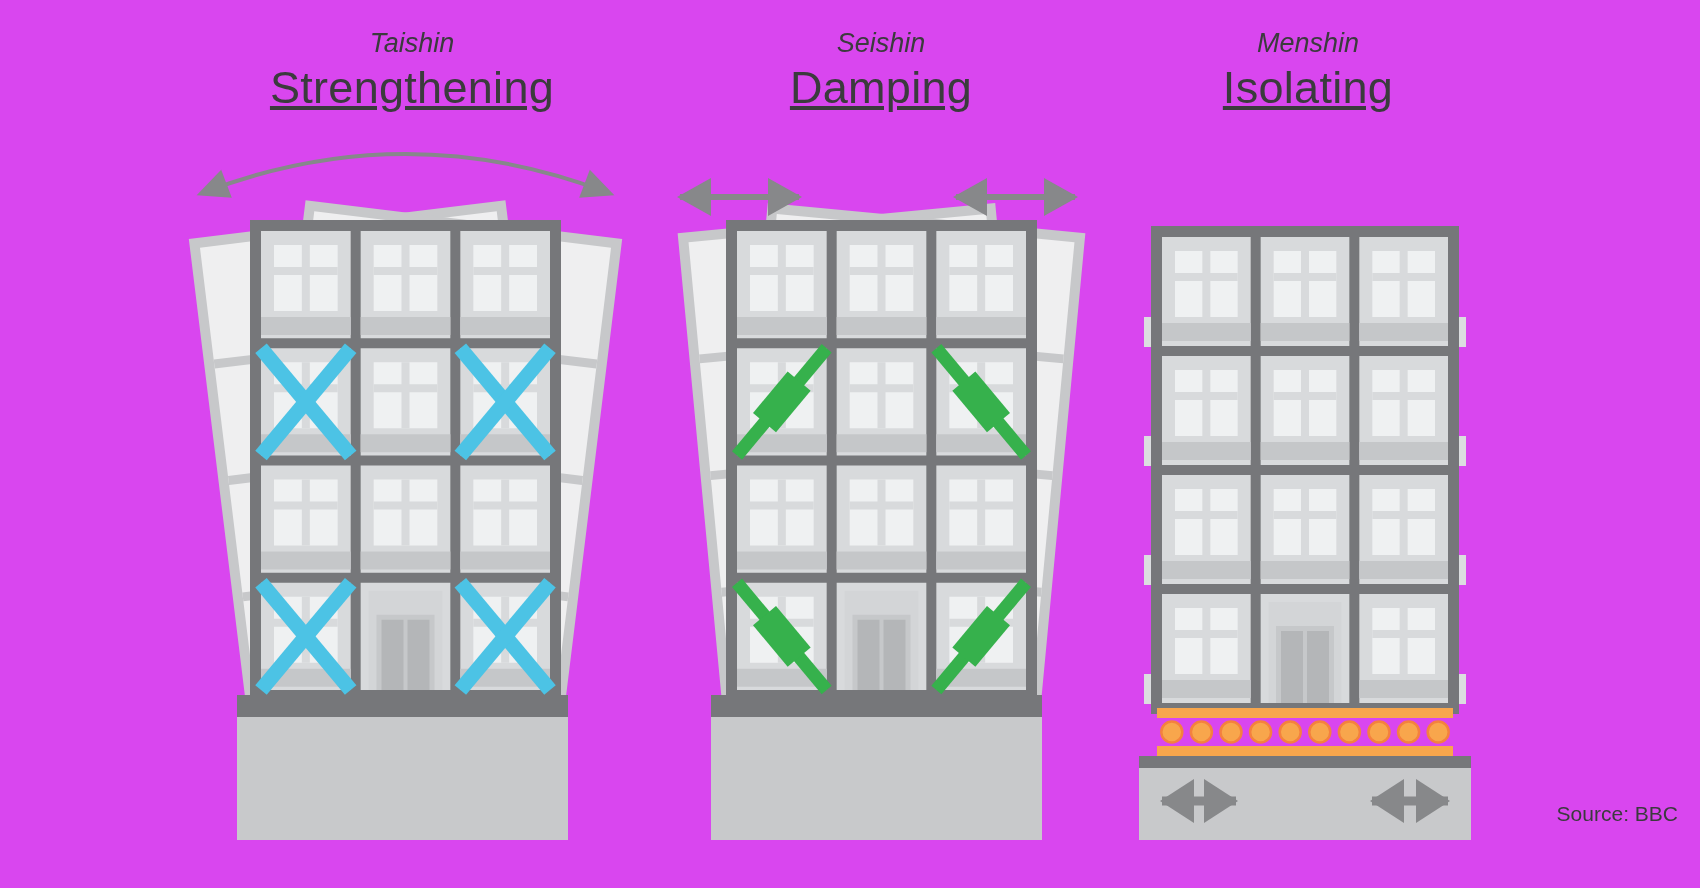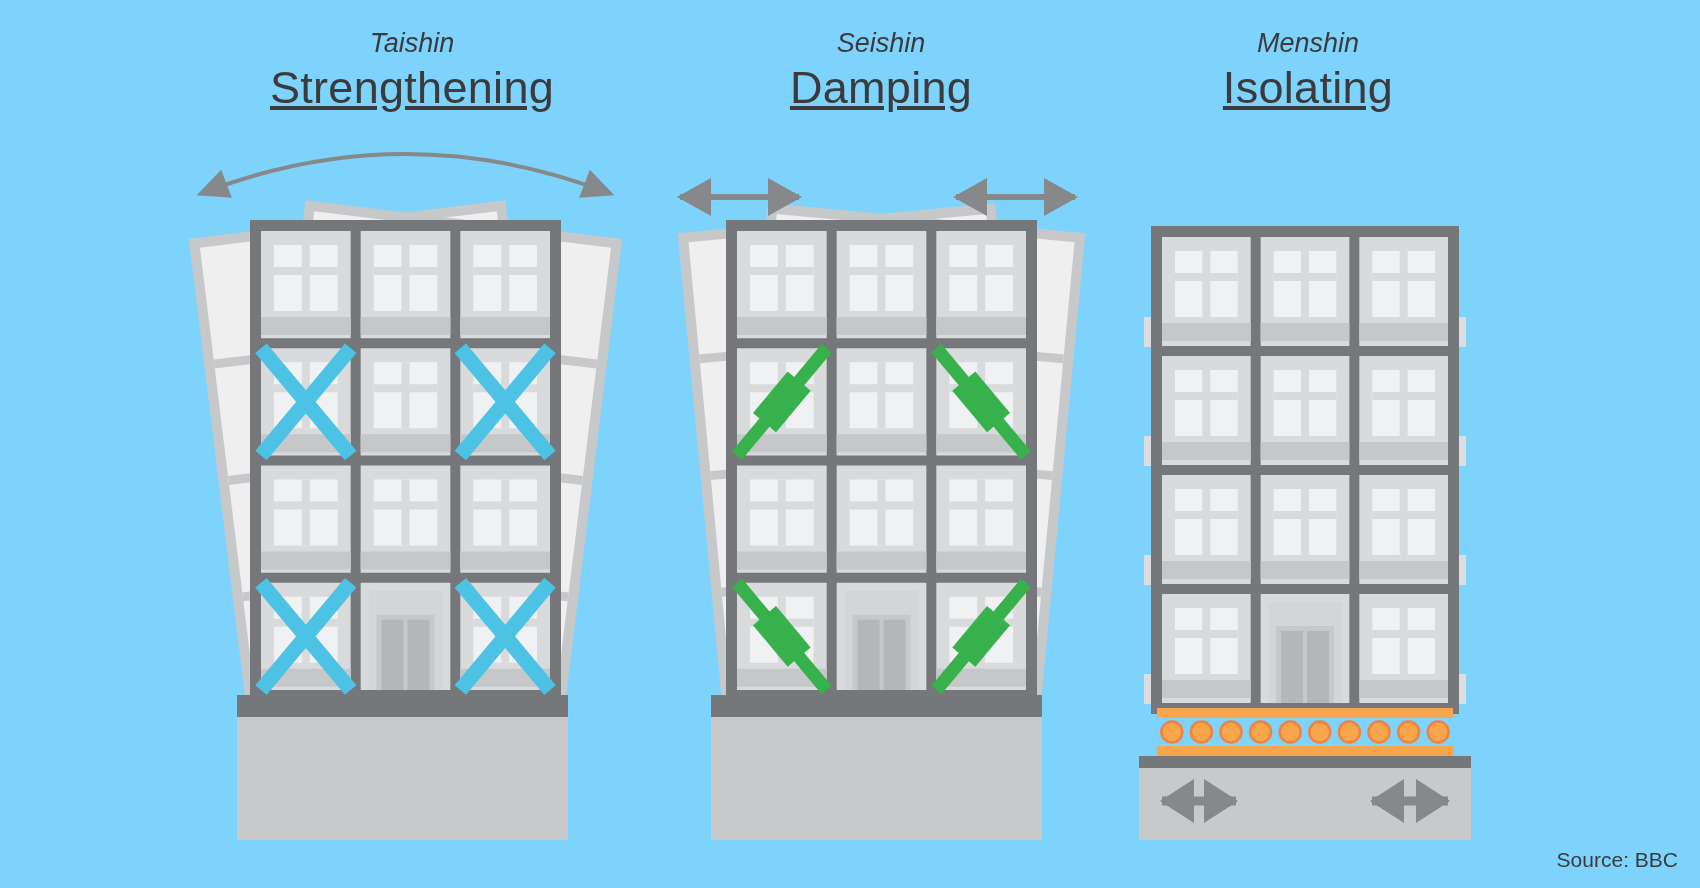--- a/index.html
+++ b/index.html
@@ -1,31 +1,31 @@
 <!DOCTYPE html>
 <html><head>
 <meta charset="utf-8">
 <style>
   html,body{margin:0;padding:0;background:#ffffff;}
   .stage{
-    position:relative;width:1700px;height:888px;background:#7dd3fc;overflow:hidden;
+    position:relative;width:1700px;height:888px;background:#d946ef;overflow:hidden;
     font-family:"Liberation Sans", sans-serif;
   }
   .stage svg{position:absolute;left:0;top:0;}
   .panel-title{
     position:absolute;top:24px;transform:translateX(-50%);
     text-align:center;color:#3b3b3d;white-space:nowrap;
   }
   .panel-title .jp{font-style:italic;font-size:27px;line-height:38px;}
   .panel-title .en{font-size:45px;line-height:52px;letter-spacing:0.3px;text-decoration:underline;}
   .title-taishin{left:412px;}
   .title-seishin{left:881px;}
   .title-menshin{left:1308px;}
   .source{
-    position:absolute;top:848px;right:22px;font-size:21px;color:#3b3b3d;
+    position:absolute;top:802px;right:22px;font-size:21px;color:#3b3b3d;
   }
 </style>
 </head>
 <body>
 
 <div class="stage">
 
   <div class="panel-title title-taishin" style="color: rgb(59, 59, 61);">
     <div class="jp">Taishin</div>
     <div class="en">Strengthening</div>

